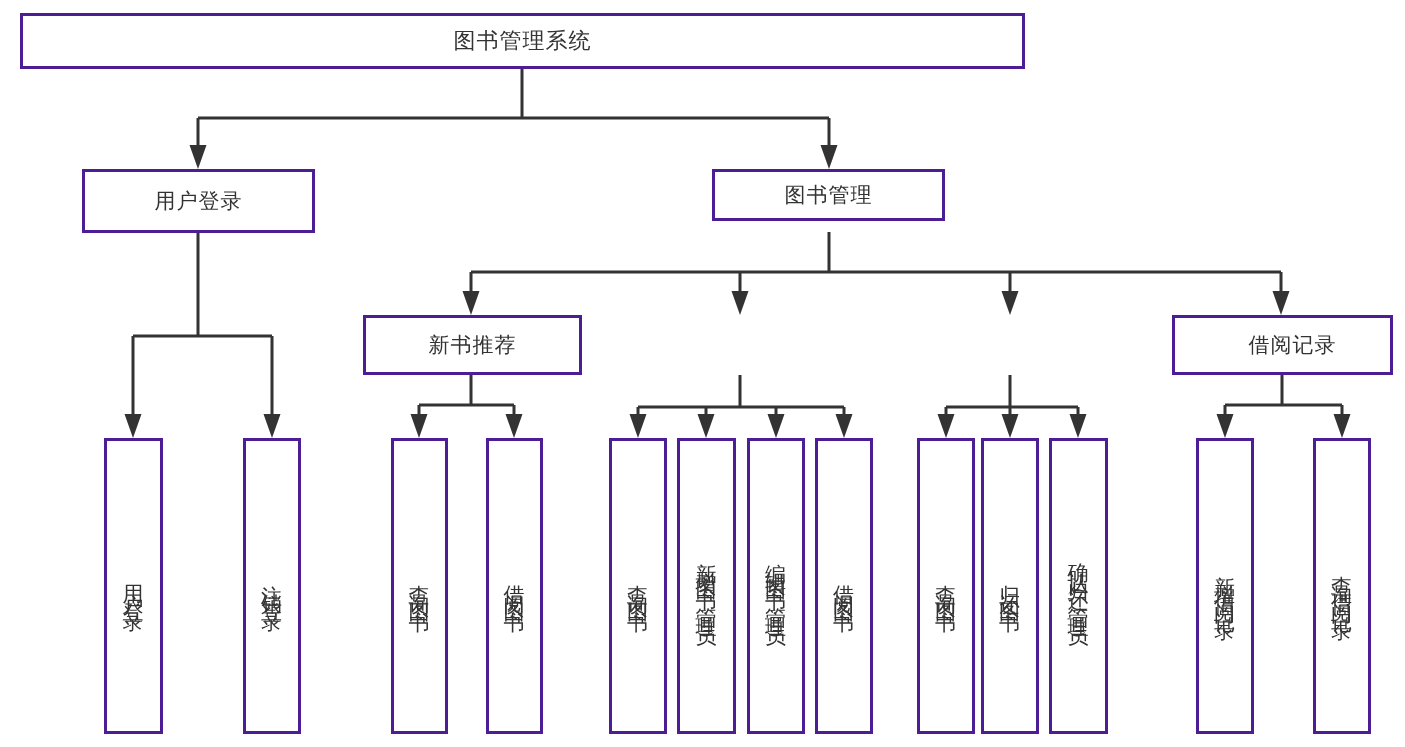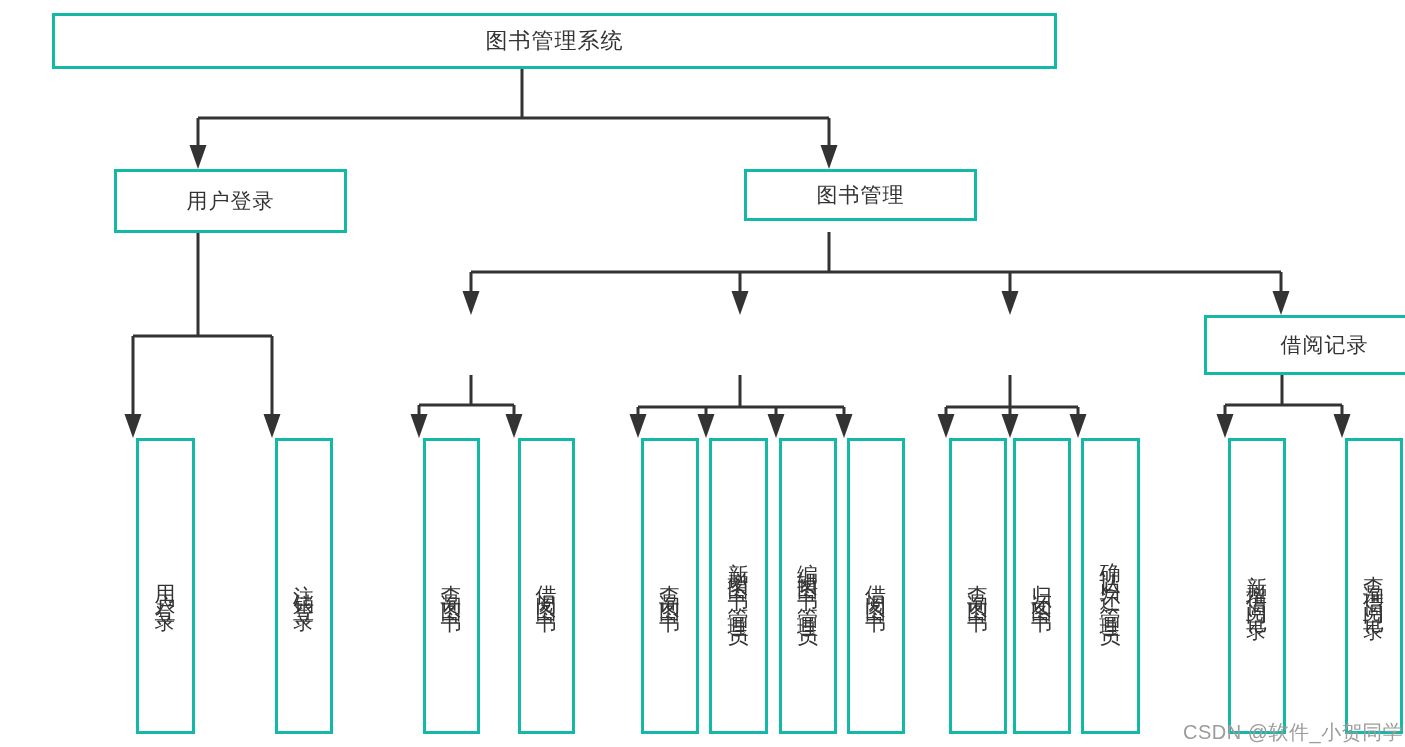--- a/index.html
+++ b/index.html
@@ -7,29 +7,28 @@
     position:relative;
     width:1405px;height:747px;
     background:#ffffff;
     font-family:"Liberation Sans","DejaVu Sans",sans-serif;
     overflow:hidden;
   }
   .wires{position:absolute;left:0;top:0;z-index:1;}
   .node,.vnode{
     position:absolute;
     box-sizing:border-box;
-    border:3px solid #14b8a6;
+    border:3px solid #4c1d95;
     background:#ffffff;
     display:flex;
     align-items:center;
     justify-content:center;
     color:#333333;
     z-index:2;
     text-align:left;
-    margin-left:32px;
   }
   .node{font-size:21px;letter-spacing:1px;}
   .node.root{font-size:22px;}
   .vnode{
     writing-mode:vertical-rl;
     line-height:1;
     font-size:21px;
     letter-spacing:9px;
   }
   .watermark{
@@ -118,35 +117,35 @@
       <polygon class="ah" points="1216.5,414 1233.5,414 1225,438"></polygon>
       <polygon class="ah" points="1333.5,414 1350.5,414 1342,438"></polygon>
     </g>
   </svg>
 
   <div class="node root" id="n-root">图书管理系统</div>
 
   <div class="node" id="n-user-login">用户登录</div>
   <div class="node" id="n-book-mgmt">图书管理</div>
 
+  <div class="node" id="n-new-book">新书推荐</div>
   <div class="node" id="n-borrow-record">借阅记录</div>
 
   <div class="vnode" id="l-user-login">用户登录</div>
   <div class="vnode" id="l-logout">注销登录</div>
 
   <div class="vnode" id="l-query-1">查询图书</div>
   <div class="vnode" id="l-borrow-1">借阅图书</div>
 
   <div class="vnode" id="l-query-2">查询图书</div>
   <div class="vnode" id="l-add-book">新增图书（管理员）</div>
   <div class="vnode" id="l-edit-book">编辑图书（管理员）</div>
   <div class="vnode" id="l-borrow-2">借阅图书</div>
 
   <div class="vnode" id="l-query-3">查询图书</div>
   <div class="vnode" id="l-return">归还图书</div>
   <div class="vnode" id="l-confirm">确认归还（管理员）</div>
 
   <div class="vnode" id="l-add-record">新增借阅记录</div>
   <div class="vnode" id="l-query-record">查询借阅记录</div>
 
-  <div class="watermark" id="wm">CSDN @软件_小贺同学</div>
 
 </div>
 
 </body></html>

